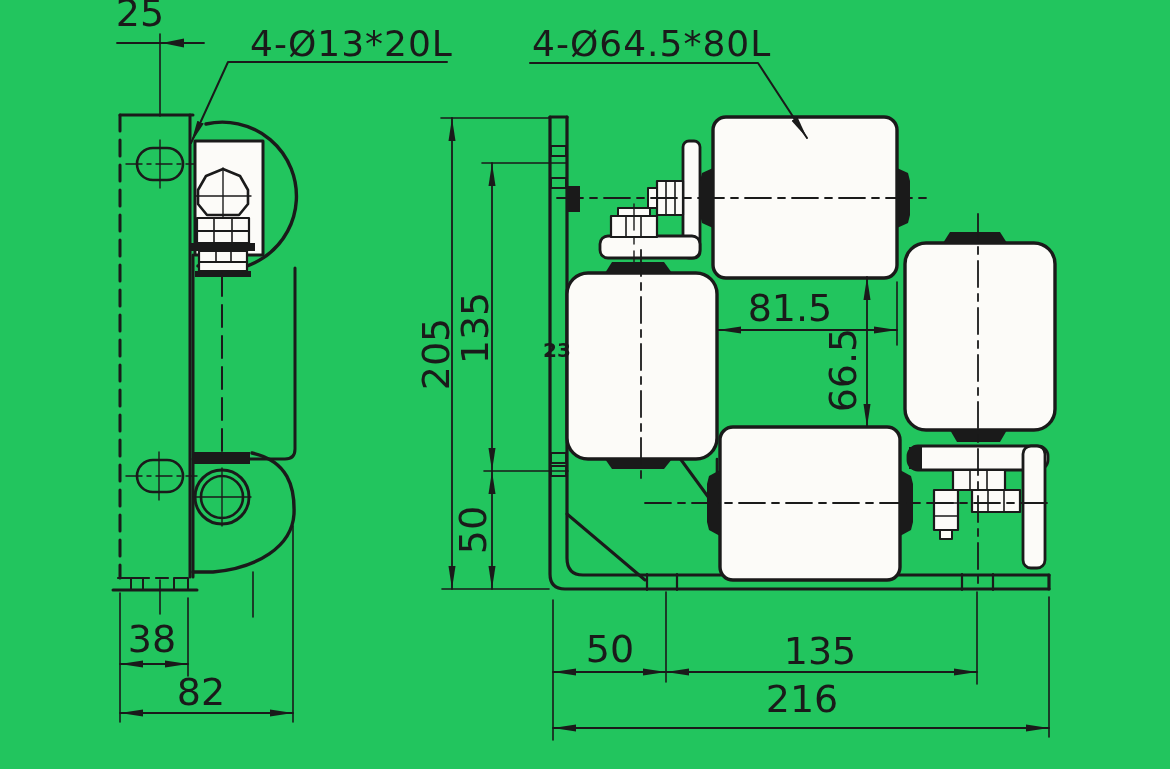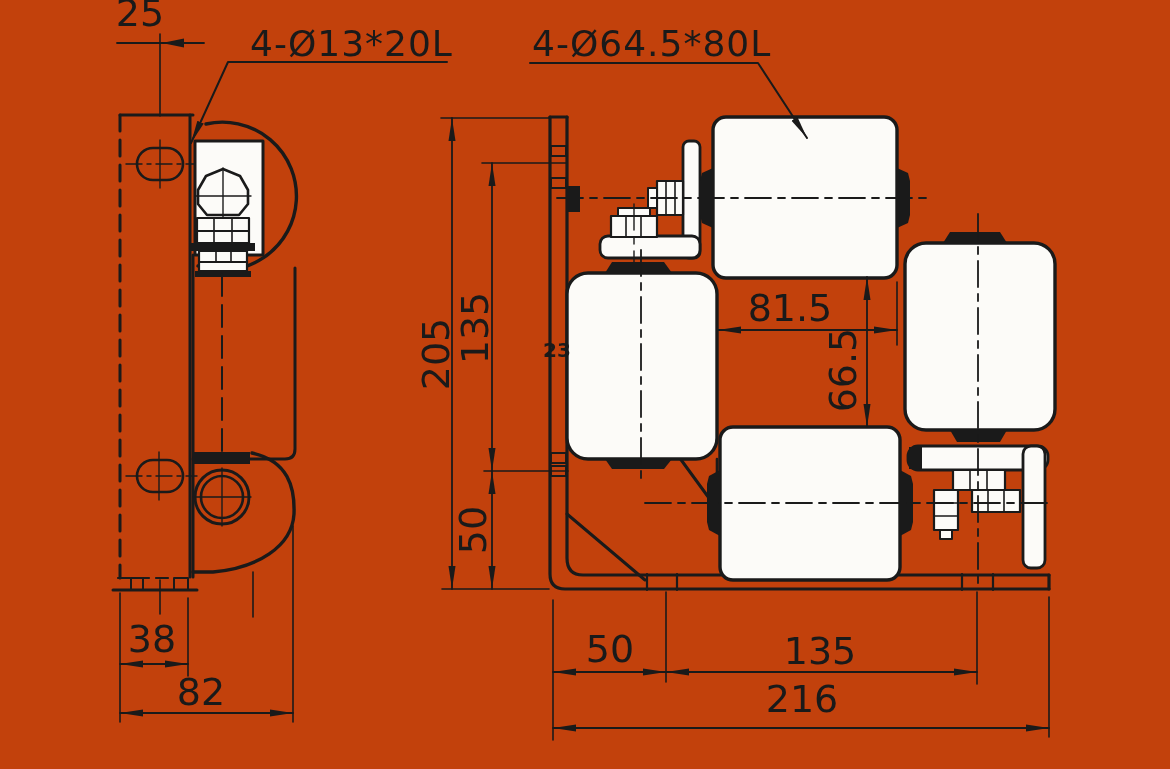--- a/index.html
+++ b/index.html
@@ -1,16 +1,16 @@
 <!DOCTYPE html>
 <html><head>
 <meta charset="utf-8">
 <style>
   html,body{margin:0;padding:0;background:#ffffff;}
-  .canvas-wrap{width:1170px;height:769px;background:#c2410c;overflow:hidden;}
+  .canvas-wrap{width:1170px;height:769px;background:#22c55e;overflow:hidden;}
   svg{display:block;}
   .ln{stroke:#1a1a1a;fill:none;stroke-linecap:round;stroke-linejoin:round;}
   .s34{stroke-width:3.4}.s32{stroke-width:3.2}.s3{stroke-width:3}.s28{stroke-width:2.8}
   .s26{stroke-width:2.6}.s22{stroke-width:2.2}.s2{stroke-width:2}.s18{stroke-width:1.8}
   .s16{stroke-width:1.6}.s14{stroke-width:1.4}
   .fillbg{fill:#fcfbf8;}
   .solid{fill:#1a1a1a;stroke:none;}
   .dash-hid{stroke-dasharray:16 9;}
   .dash-hid2{stroke-dasharray:22 9;}
   .dash-cl{stroke-dasharray:26 7 7 7;}

